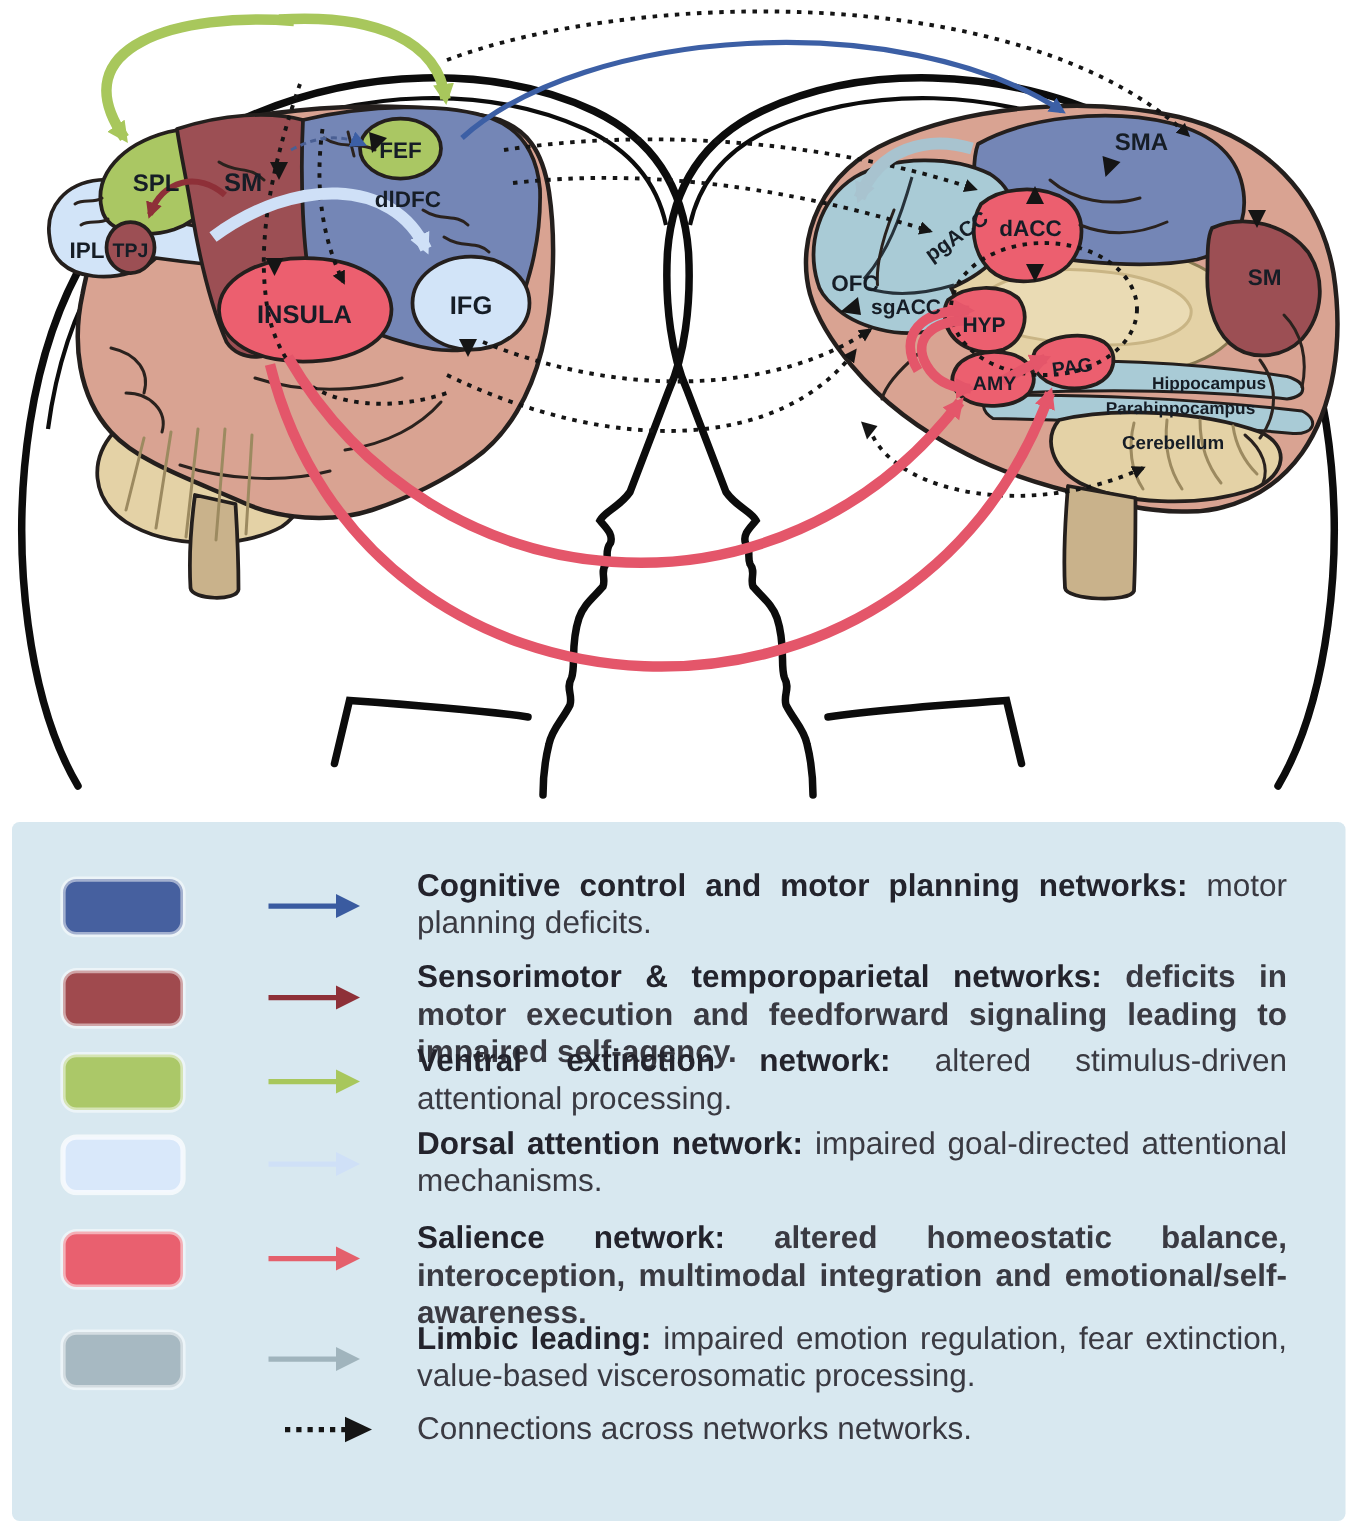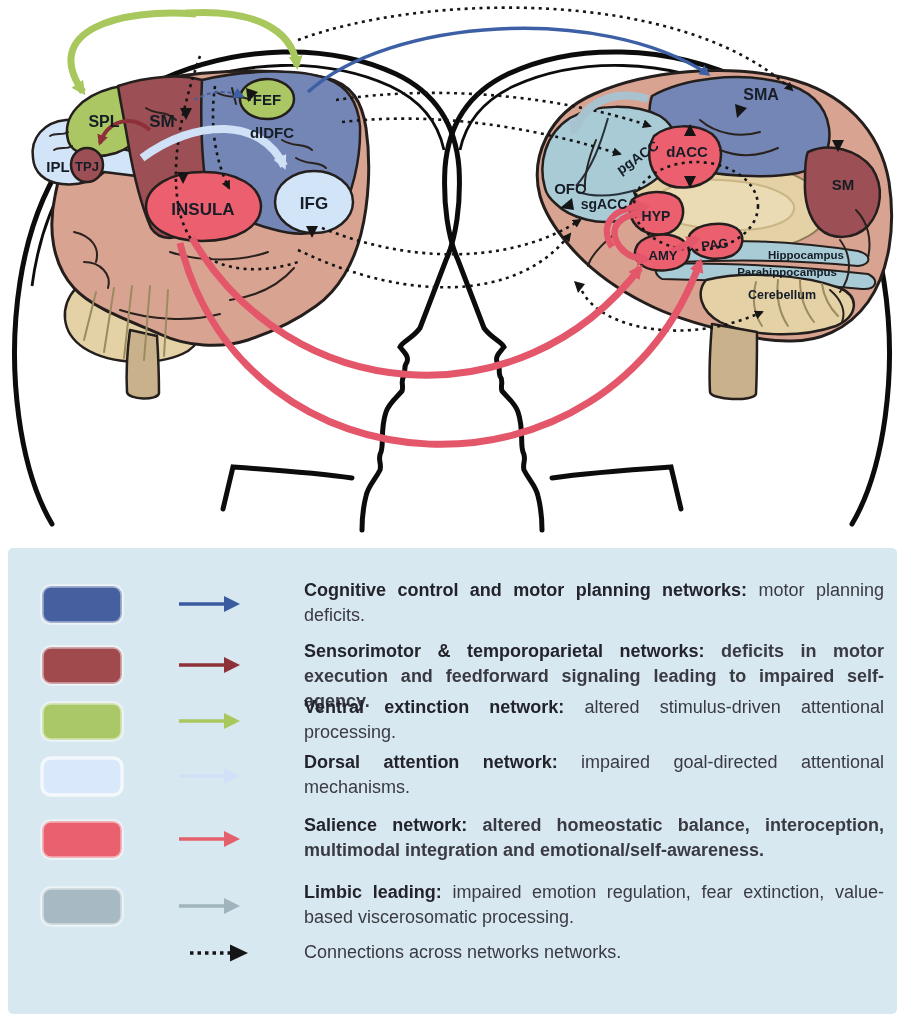--- a/index.html
+++ b/index.html
@@ -4,22 +4,22 @@
 <style>
   html,body{margin:0;padding:0;background:#ffffff;}
   body{width:905px;height:1024px;position:relative;overflow:hidden;
        font-family:"Liberation Sans", sans-serif;}
   .fig{position:absolute;top:0;left:0;width:905px;height:548px;}
   svg text{font-family:"Liberation Sans", sans-serif;font-weight:bold;fill:#161d26;}
   .legend{position:absolute;left:8px;top:548px;width:889px;height:466px;
           background:#d8e8f0;border-radius:5px;}
   .lrow{position:absolute;left:0;width:100%;}
   .larrow{position:absolute;left:170px;width:64px;height:22px;}
-  .ltext{position:absolute;left:270px;width:580px;font-size:18px;line-height:25px;
-         color:#3a3a42;text-align:justify;-moz-text-align-last:left;text-align-last:left;margin-left:26px;}
+  .ltext{position:absolute;left:270px;width:580px;font-size:21px;line-height:25px;
+         color:#3a3a42;text-align:justify;-moz-text-align-last:left;text-align-last:left;}
   .ltext b{color:#23232c;}
 </style>
 </head>
 <body>
 
 <div class="fig">
 <svg width="905" height="548" viewBox="0 0 905 548">
   <defs>
     <marker id="mGreen" markerUnits="userSpaceOnUse" markerWidth="20" markerHeight="20" refX="10" refY="7" orient="auto">
       <path d="M0,0 L14,7 L0,14 z" fill="#a8c75c"></path>

